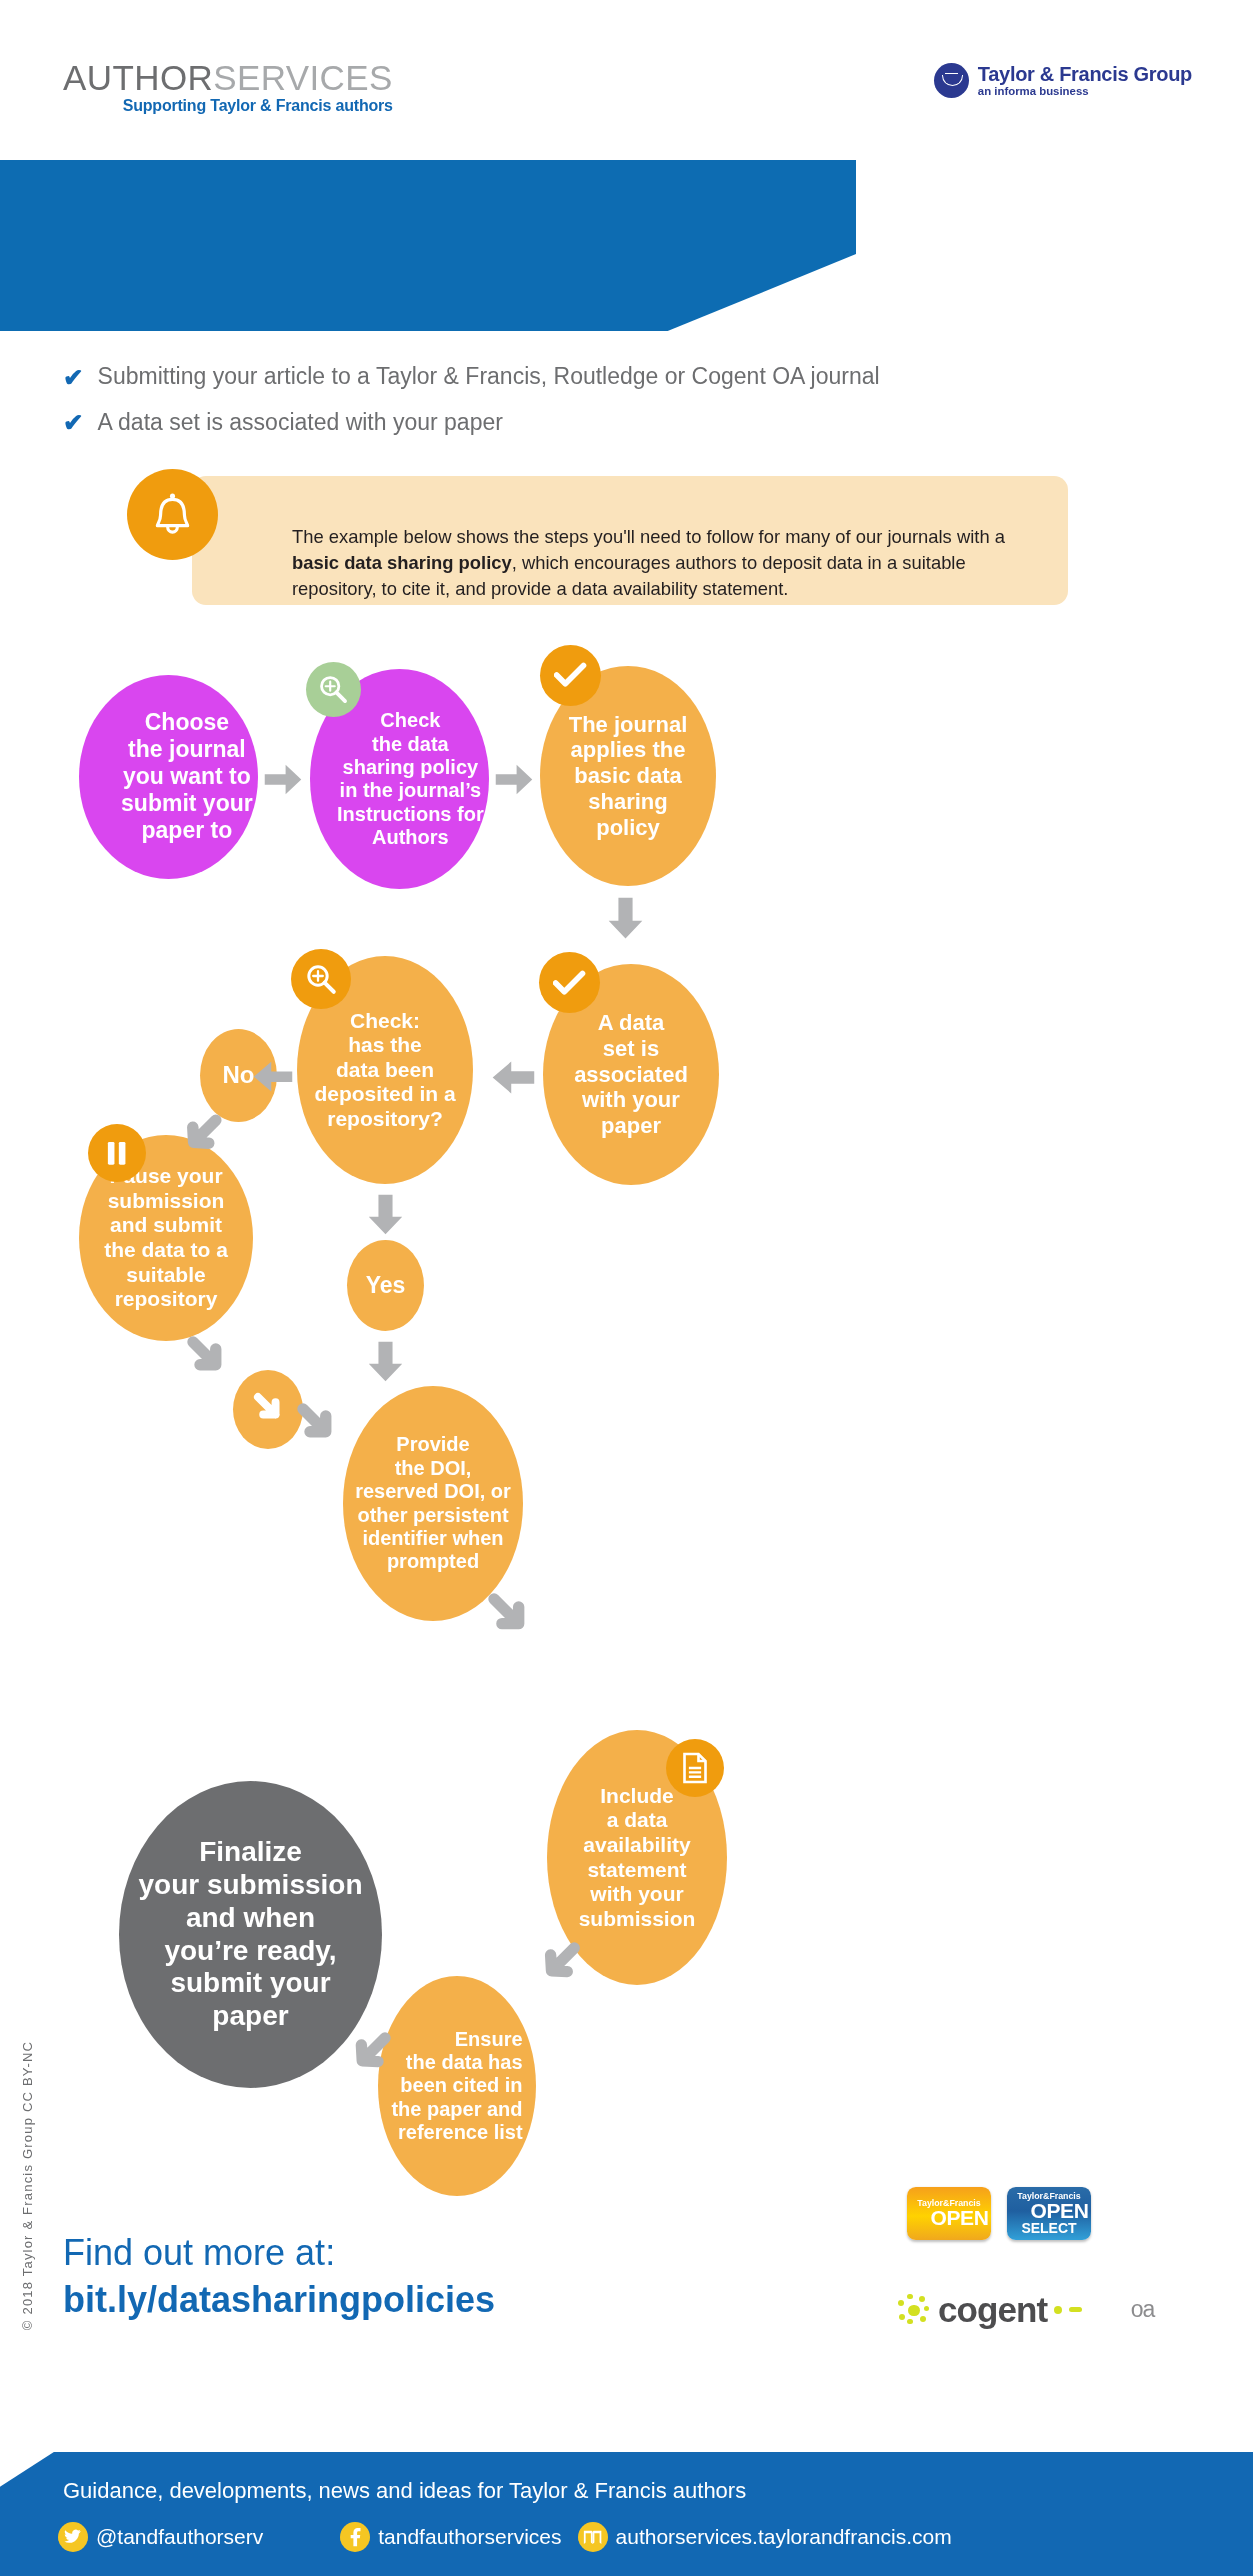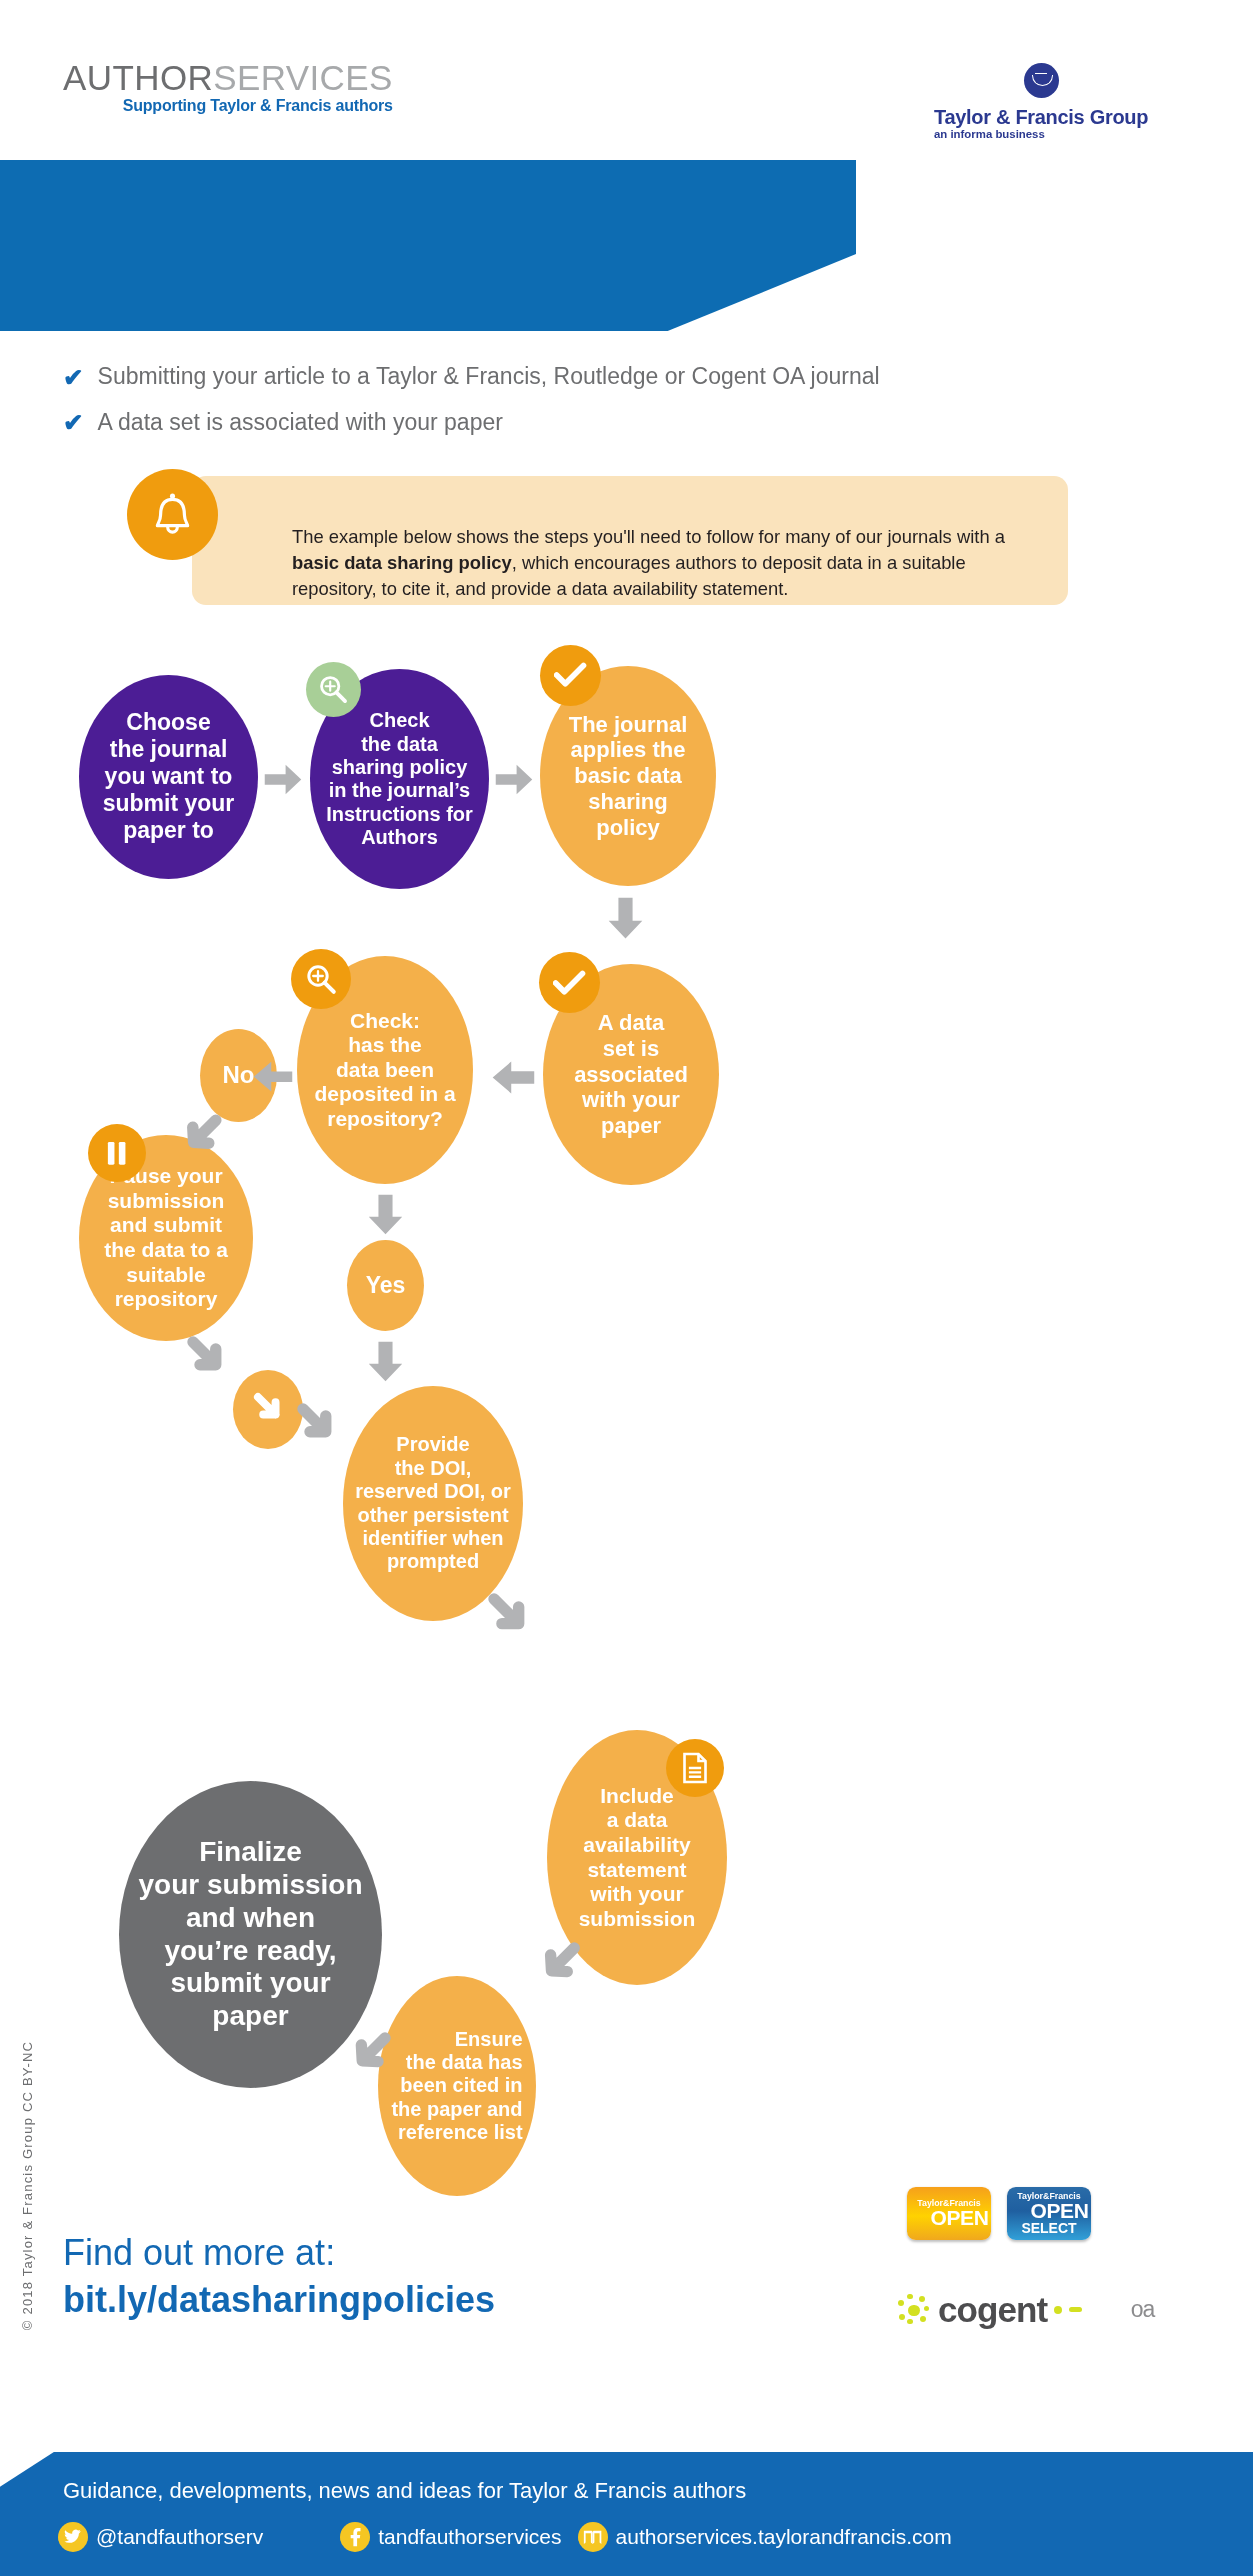--- a/index.html
+++ b/index.html
@@ -14,21 +14,21 @@
   #logo-authorservices .as-line1 {
     font-size:35px; letter-spacing:0.4px; line-height:1;
     color:#6d6e70; font-weight:400;
   }
   #logo-authorservices .as-line1 b { color:#6d6e70; font-weight:400; }
   #logo-authorservices .as-line2 {
     font-size:16px; color:#1268b3; font-weight:700; text-align:right;
     margin-top:1.8px; letter-spacing:-0.2px;
   }
 
-  #logo-tf { position:absolute; left:934px; top:63px; display:flex; align-items:center; gap:8.8px;flex-direction:column; }
+  #logo-tf { position:absolute; left:934px; top:63px; display:flex; align-items:center; gap:8.8px; }
   #logo-tf .tf-globe {
     width:35px; height:35px; border-radius:50%; background:#2b3990;
     position:relative; flex:0 0 auto;
   }
   #logo-tf .tf-globe::after {
     content:""; position:absolute; left:8px; top:12.3px; width:19.3px; height:9.7px;
     border:1.8px solid #ffffff; border-top:none;
     border-radius:0 0 12.3px 12.3px; background:transparent;
   }
   #logo-tf .tf-globe::before {
@@ -74,21 +74,21 @@
   #bell-badge svg { width:51px; height:51px; }
 
   
   #flow { position:absolute; left:0; top:650px; width:1253px; height:1493px; }
   .node {
     position:absolute; border-radius:50%;
     display:flex; align-items:center; justify-content:center; text-align:center;
     color:#ffffff; font-weight:700; line-height:1.17;
   }
   .node .nt { padding:0 5.3px; }
-  .green { background:#4c1d95; }
+  .green { background:#d946ef;justify-content:flex-end; }
   .orange { background:#f4b04a; }
   .grey { background:#6d6e70; }
 
   .badge {
     position:absolute; border-radius:50%; display:flex; align-items:center; justify-content:center;
     z-index:3;
   }
   .badge.lt-green { background:#a8cf97; }
   .badge.dk-orange { background:#f09c0e; }
   .badge svg { display:block; }

